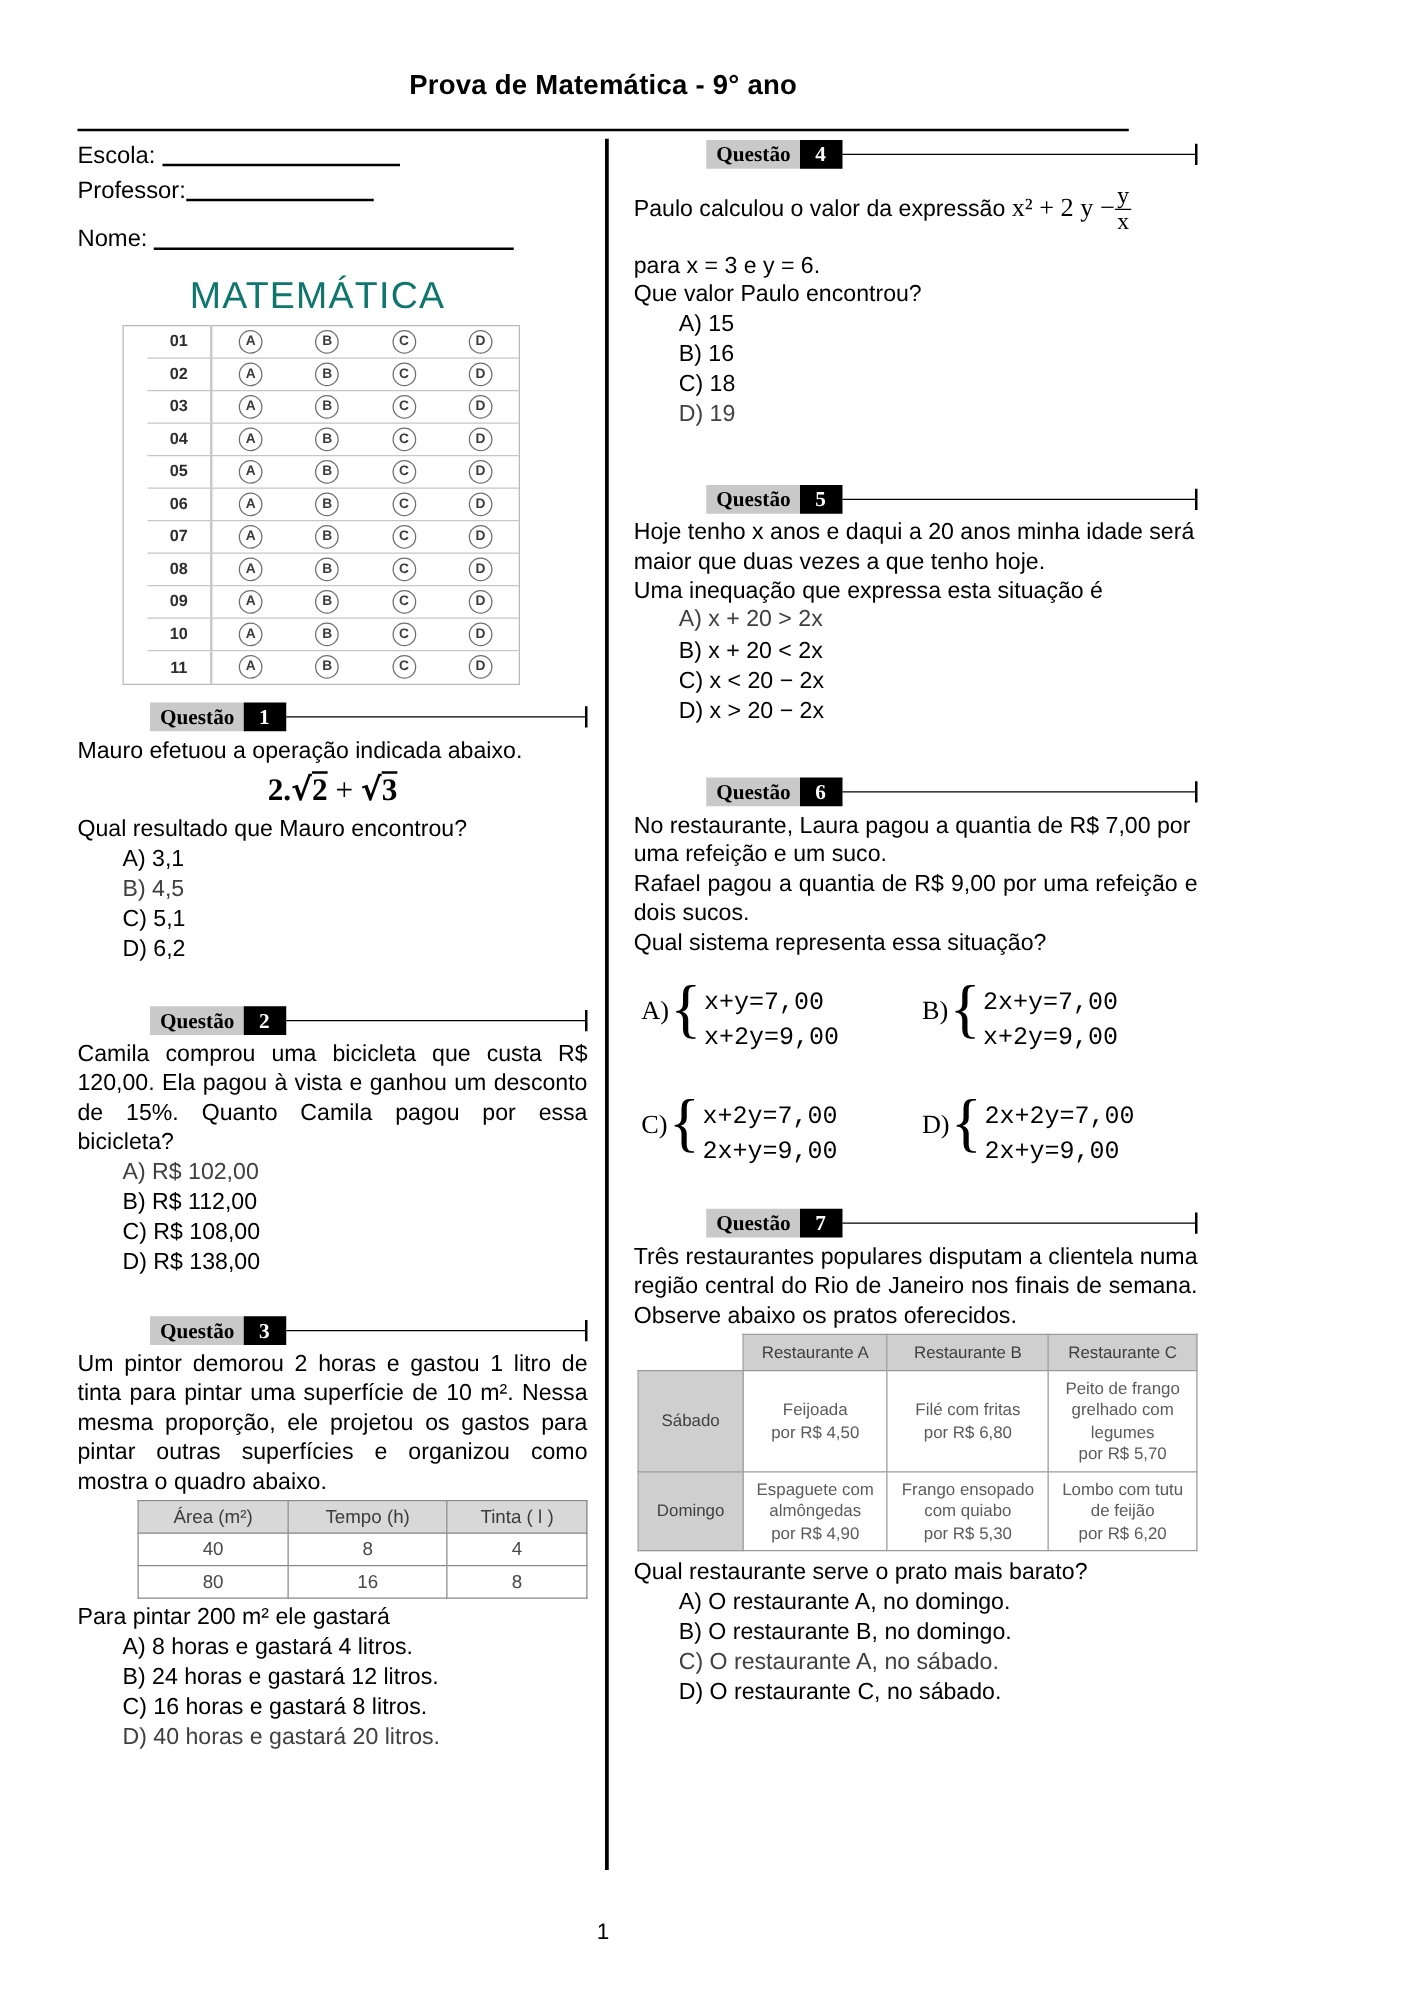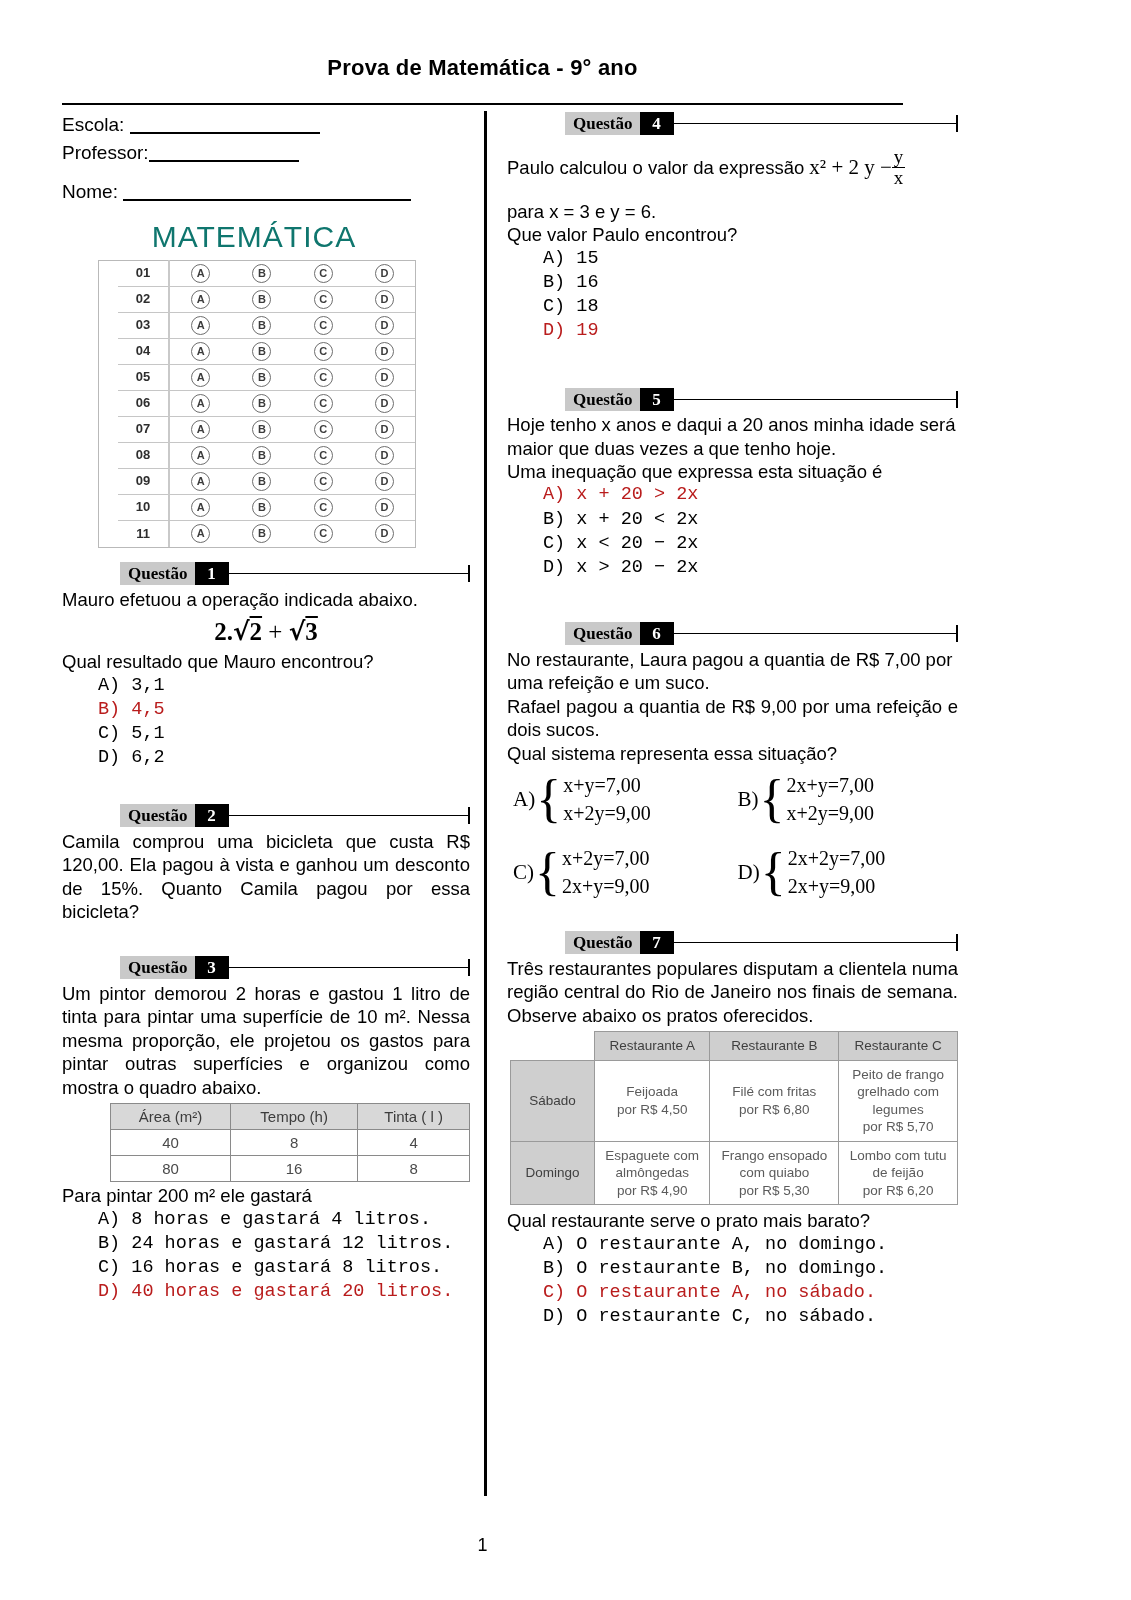--- a/index.html
+++ b/index.html
@@ -118,22 +118,22 @@
     line-height:23px;
     height:23px;
   }
   .qhead .rule { flex:1; height:1px; background:#000; }
   .qhead .cap  { width:2px; height:17px; background:#000; }
 
   
   .qbody { font-size:18.5px; line-height:1.27; text-align:justify; }
   .qbody.nojust { text-align:left; }
   .opts { margin:0; padding:0; list-style:none; font-size:18.5px; line-height:1.3; }
-  .opts li { padding-left:36px; white-space:nowrap;font-family:Liberation Mono, monospace; }
-  .opts li.correct { color:#b91c1c; }
+  .opts li { padding-left:36px; white-space:nowrap; }
+  .opts li.correct { color:#404040; }
 
   .qblock { margin-top:26px; }
 
   
   .math {
     text-align:center;
     font-family:"Liberation Serif", serif;
     font-size:25px;
     font-weight:bold;
     margin:6px 0 4px 0;
@@ -185,21 +185,21 @@
     font-size:21px;
     margin-right:1px;
   }
   .brace {
     font-size:52px;
     font-family:"Liberation Serif", serif;
     line-height:0.78;
     margin-right:2px;
     font-weight:300;
   }
-  .eqs { font-family:Liberation Serif, serif; font-size:20px; line-height:1.42; }
+  .eqs { font-family:Liberation Mono, monospace; font-size:20px; line-height:1.42;margin-top:18px; }
 
   
   .tbl7 {
     border-collapse:collapse;
     width:448px;
     margin:4px 0 4px 3px;
     font-size:13.5px;
     color:#5b5b5b;
   }
   .tbl7 td, .tbl7 th {
@@ -374,20 +374,26 @@
       </div>
 
       <div class="qblock" style="margin-top:34px;">
         <div class="qhead">
           <span class="lbl">Questão</span>
           <span class="num">2</span>
           <span class="rule"></span>
           <span class="cap"></span>
         </div>
         <div class="qbody">Camila comprou uma bicicleta que custa R$ 120,00. Ela pagou à vista e ganhou um desconto de 15%. Quanto Camila pagou por essa bicicleta?</div>
+        <ul class="opts" id="q2-opts">
+            <li class="correct">A) R$ 102,00</li>
+            <li>B) R$ 112,00</li>
+            <li>C) R$ 108,00</li>
+            <li>D) R$ 138,00</li>
+          </ul>
       </div>
 
       <div class="qblock" style="margin-top:32px;">
         <div class="qhead">
           <span class="lbl">Questão</span>
           <span class="num">3</span>
           <span class="rule"></span>
           <span class="cap"></span>
         </div>
         <div class="qbody">Um pintor demorou 2 horas e gastou 1 litro de tinta para pintar uma superfície de 10 m². Nessa mesma proporção, ele projetou os gastos para pintar outras superfícies e organizou como mostra o quadro abaixo.</div>

